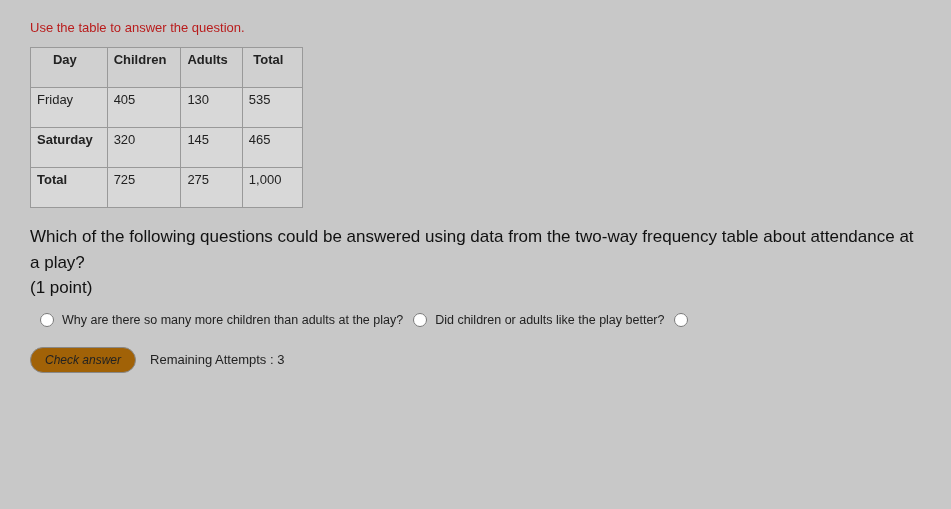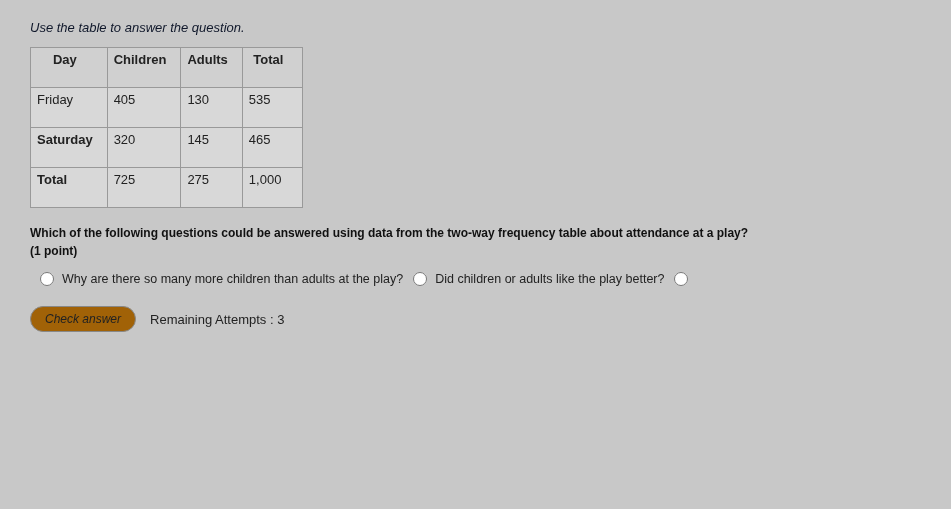--- a/index.html
+++ b/index.html
@@ -12,24 +12,23 @@
       background-color: #c8c8c8;
       font-family: Arial, sans-serif;
       font-size: 14px;
       color: #222;
       width: 951px;
       min-height: 509px;
       padding: 20px 30px;
     }
 
     .instruction {
-      font-style: italic;
       font-size: 13px;
       margin-bottom: 12px;
-      color: #0f172a;
+      color: #b91c1c;
     }
 
     table {
       border-collapse: collapse;
       margin-bottom: 16px;
       background: #d8d8d8;
     }
 
     table th, table td {
       border: 1px solid #999;
@@ -45,25 +44,24 @@
 
     table td {
       background: #d8d8d8;
     }
 
     .question-block {
       margin-bottom: 14px;
     }
 
     .question-text {
-      font-size: 12px;
+      font-size: 17px;
       line-height: 1.5;
       margin-bottom: 12px;
       color: #111;
-      font-weight: bold;
     }
 
     .options {
       display: flex;
       flex-direction: row;
       gap: 10px;
       margin-left: 10px;
     }
 
     .option-item {

